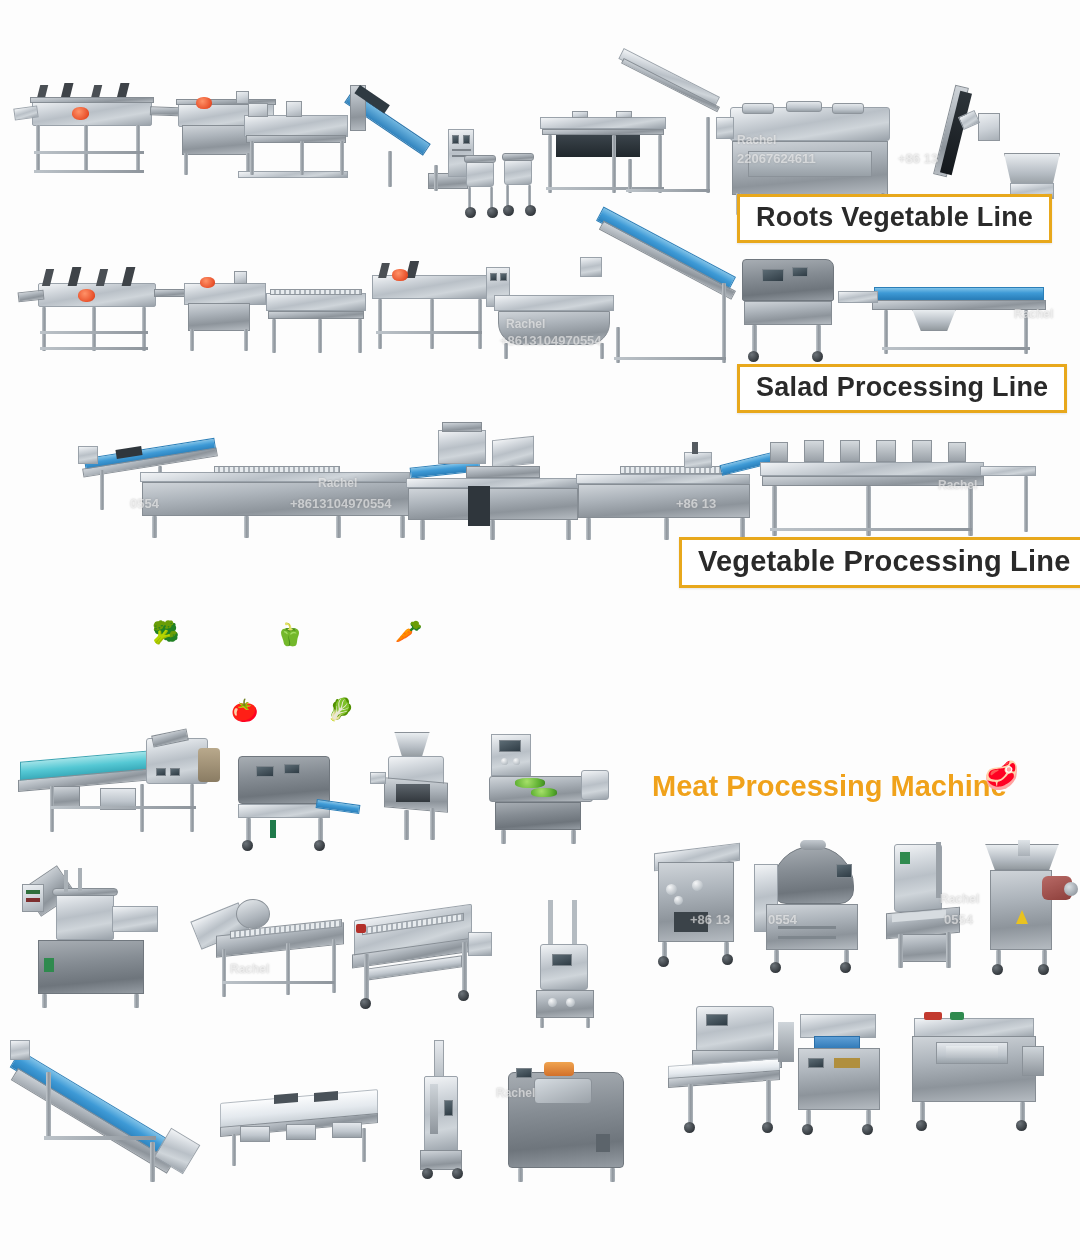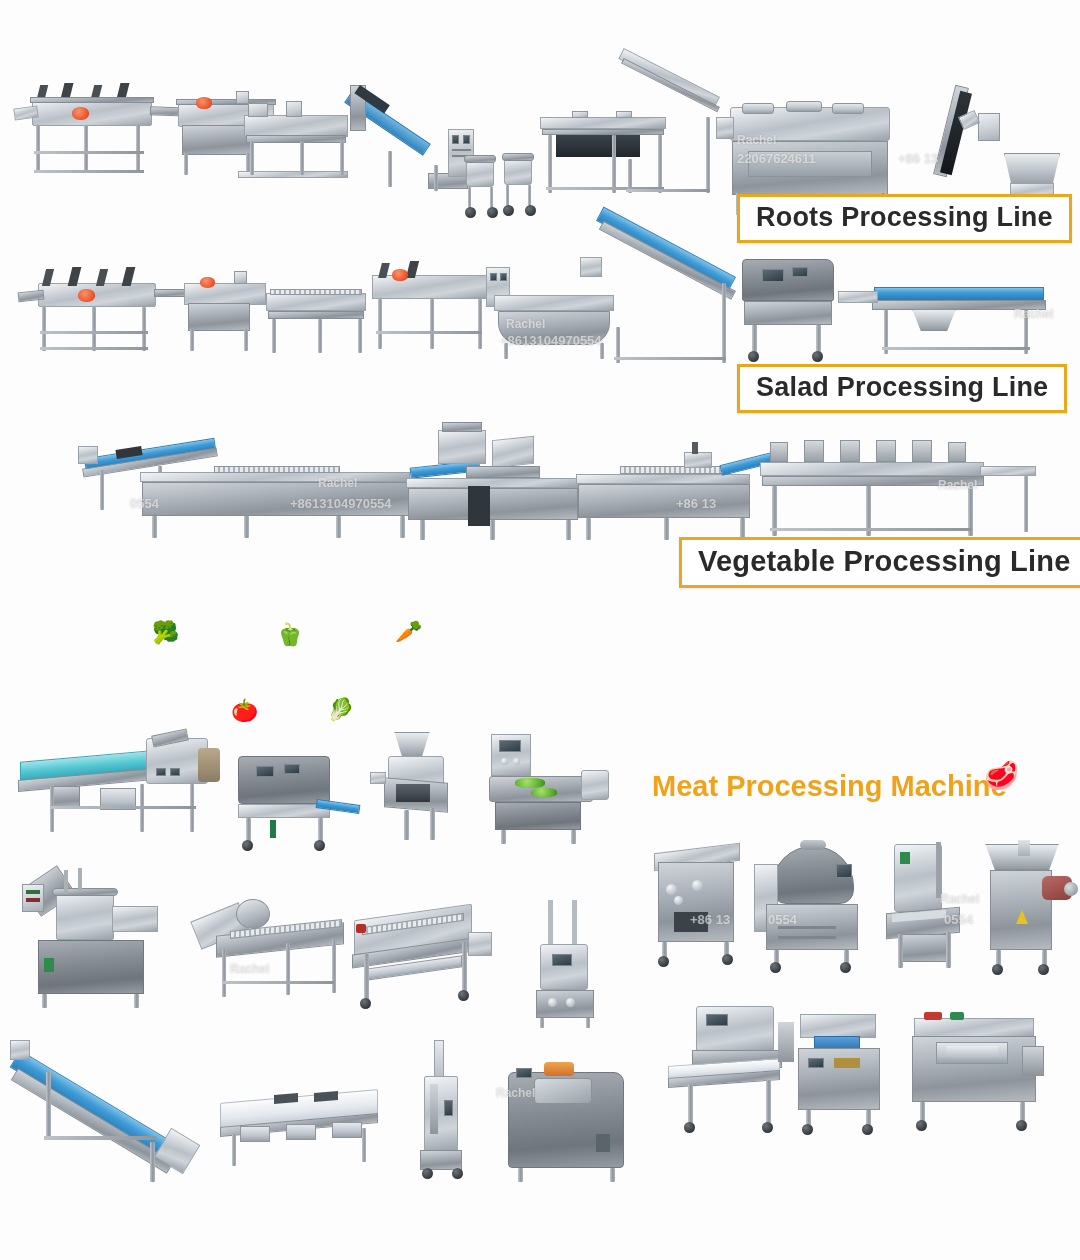--- a/index.html
+++ b/index.html
@@ -611,21 +611,21 @@
     <div class="wheel" style="left:114px;top:110px;"></div>
   </div>
 
   <div class="wm" style="left:690px;top:912px;">+86 13</div>
   <div class="wm" style="left:768px;top:912px;">0554</div>
   <div class="wm wm-name" style="left:940px;top:892px;">Rachel</div>
   <div class="wm" style="left:944px;top:912px;">0554</div>
   <div class="wm wm-name" style="left:230px;top:962px;">Rachel</div>
   <div class="wm wm-name" style="left:496px;top:1086px;">Rachel</div>
 
-  <div class="label-plate" id="lbl-roots">Roots Processing Line</div>
+  <div class="label-plate" id="lbl-roots">Roots Vegetable Line</div>
 
   <div class="label-plate" id="lbl-salad">Salad Processing Line</div>
 
   <div class="label-plate" id="lbl-veg">Vegetable Processing Line</div>
 
 
   <div class="section-title" id="title-meat">Meat Processing Machine</div>
 
   <div class="veg-icon" id="ic-broccoli">🥦</div>
   <div class="veg-icon" id="ic-pepper">🫑</div>

